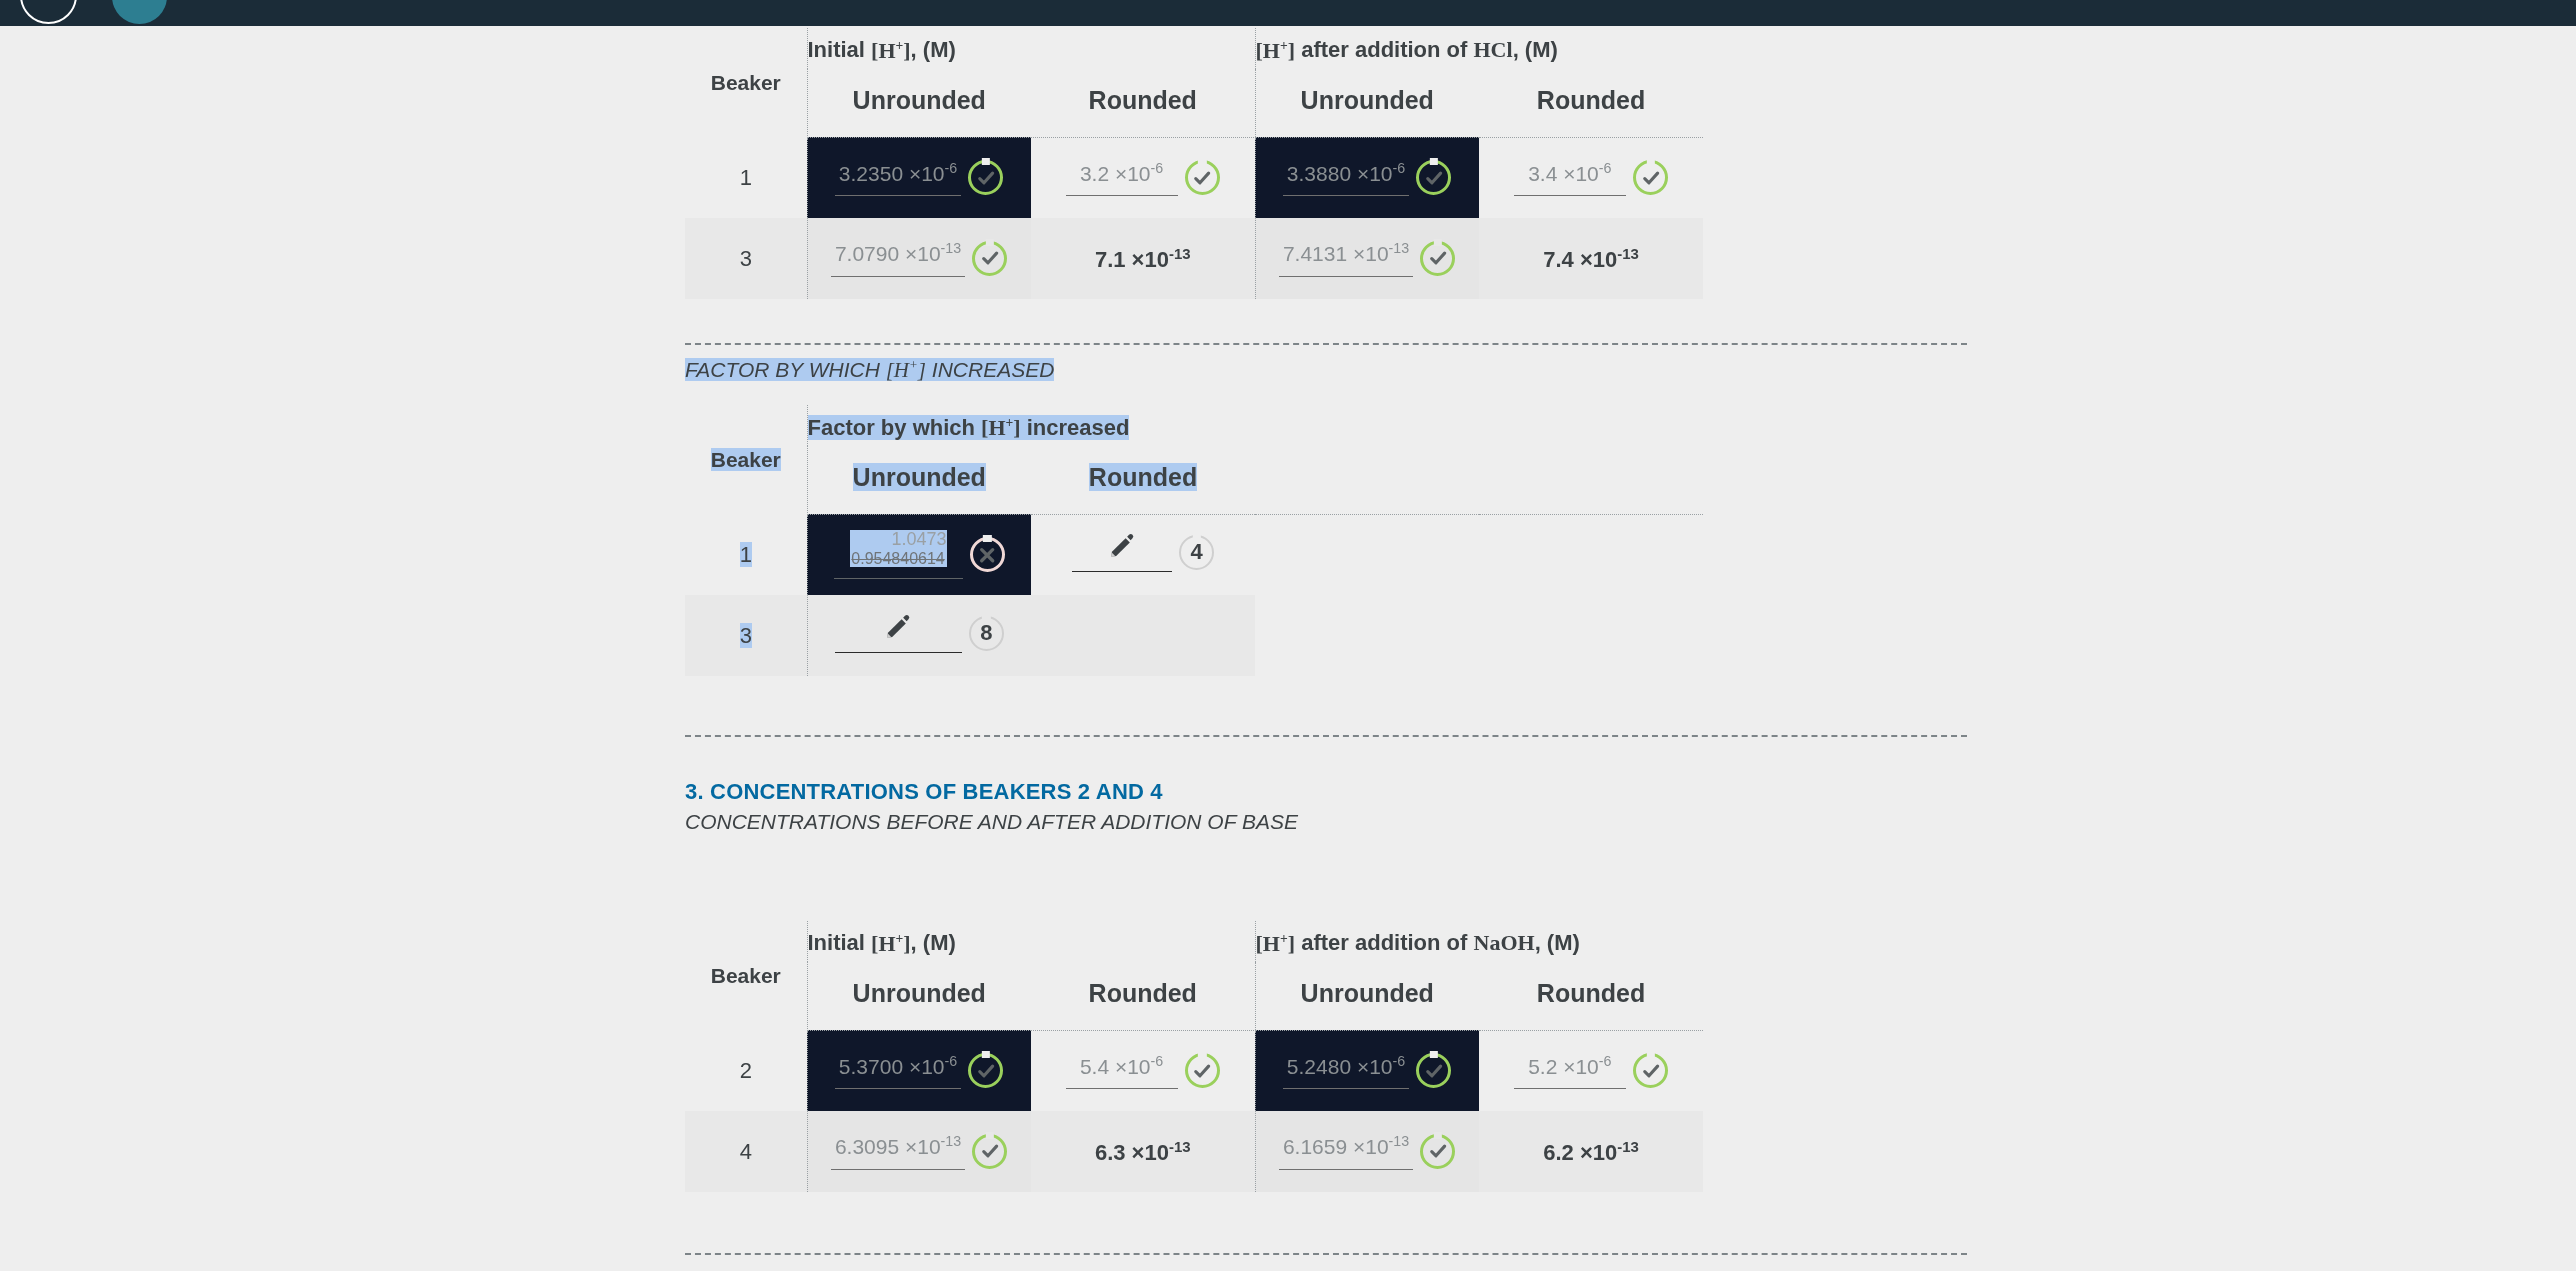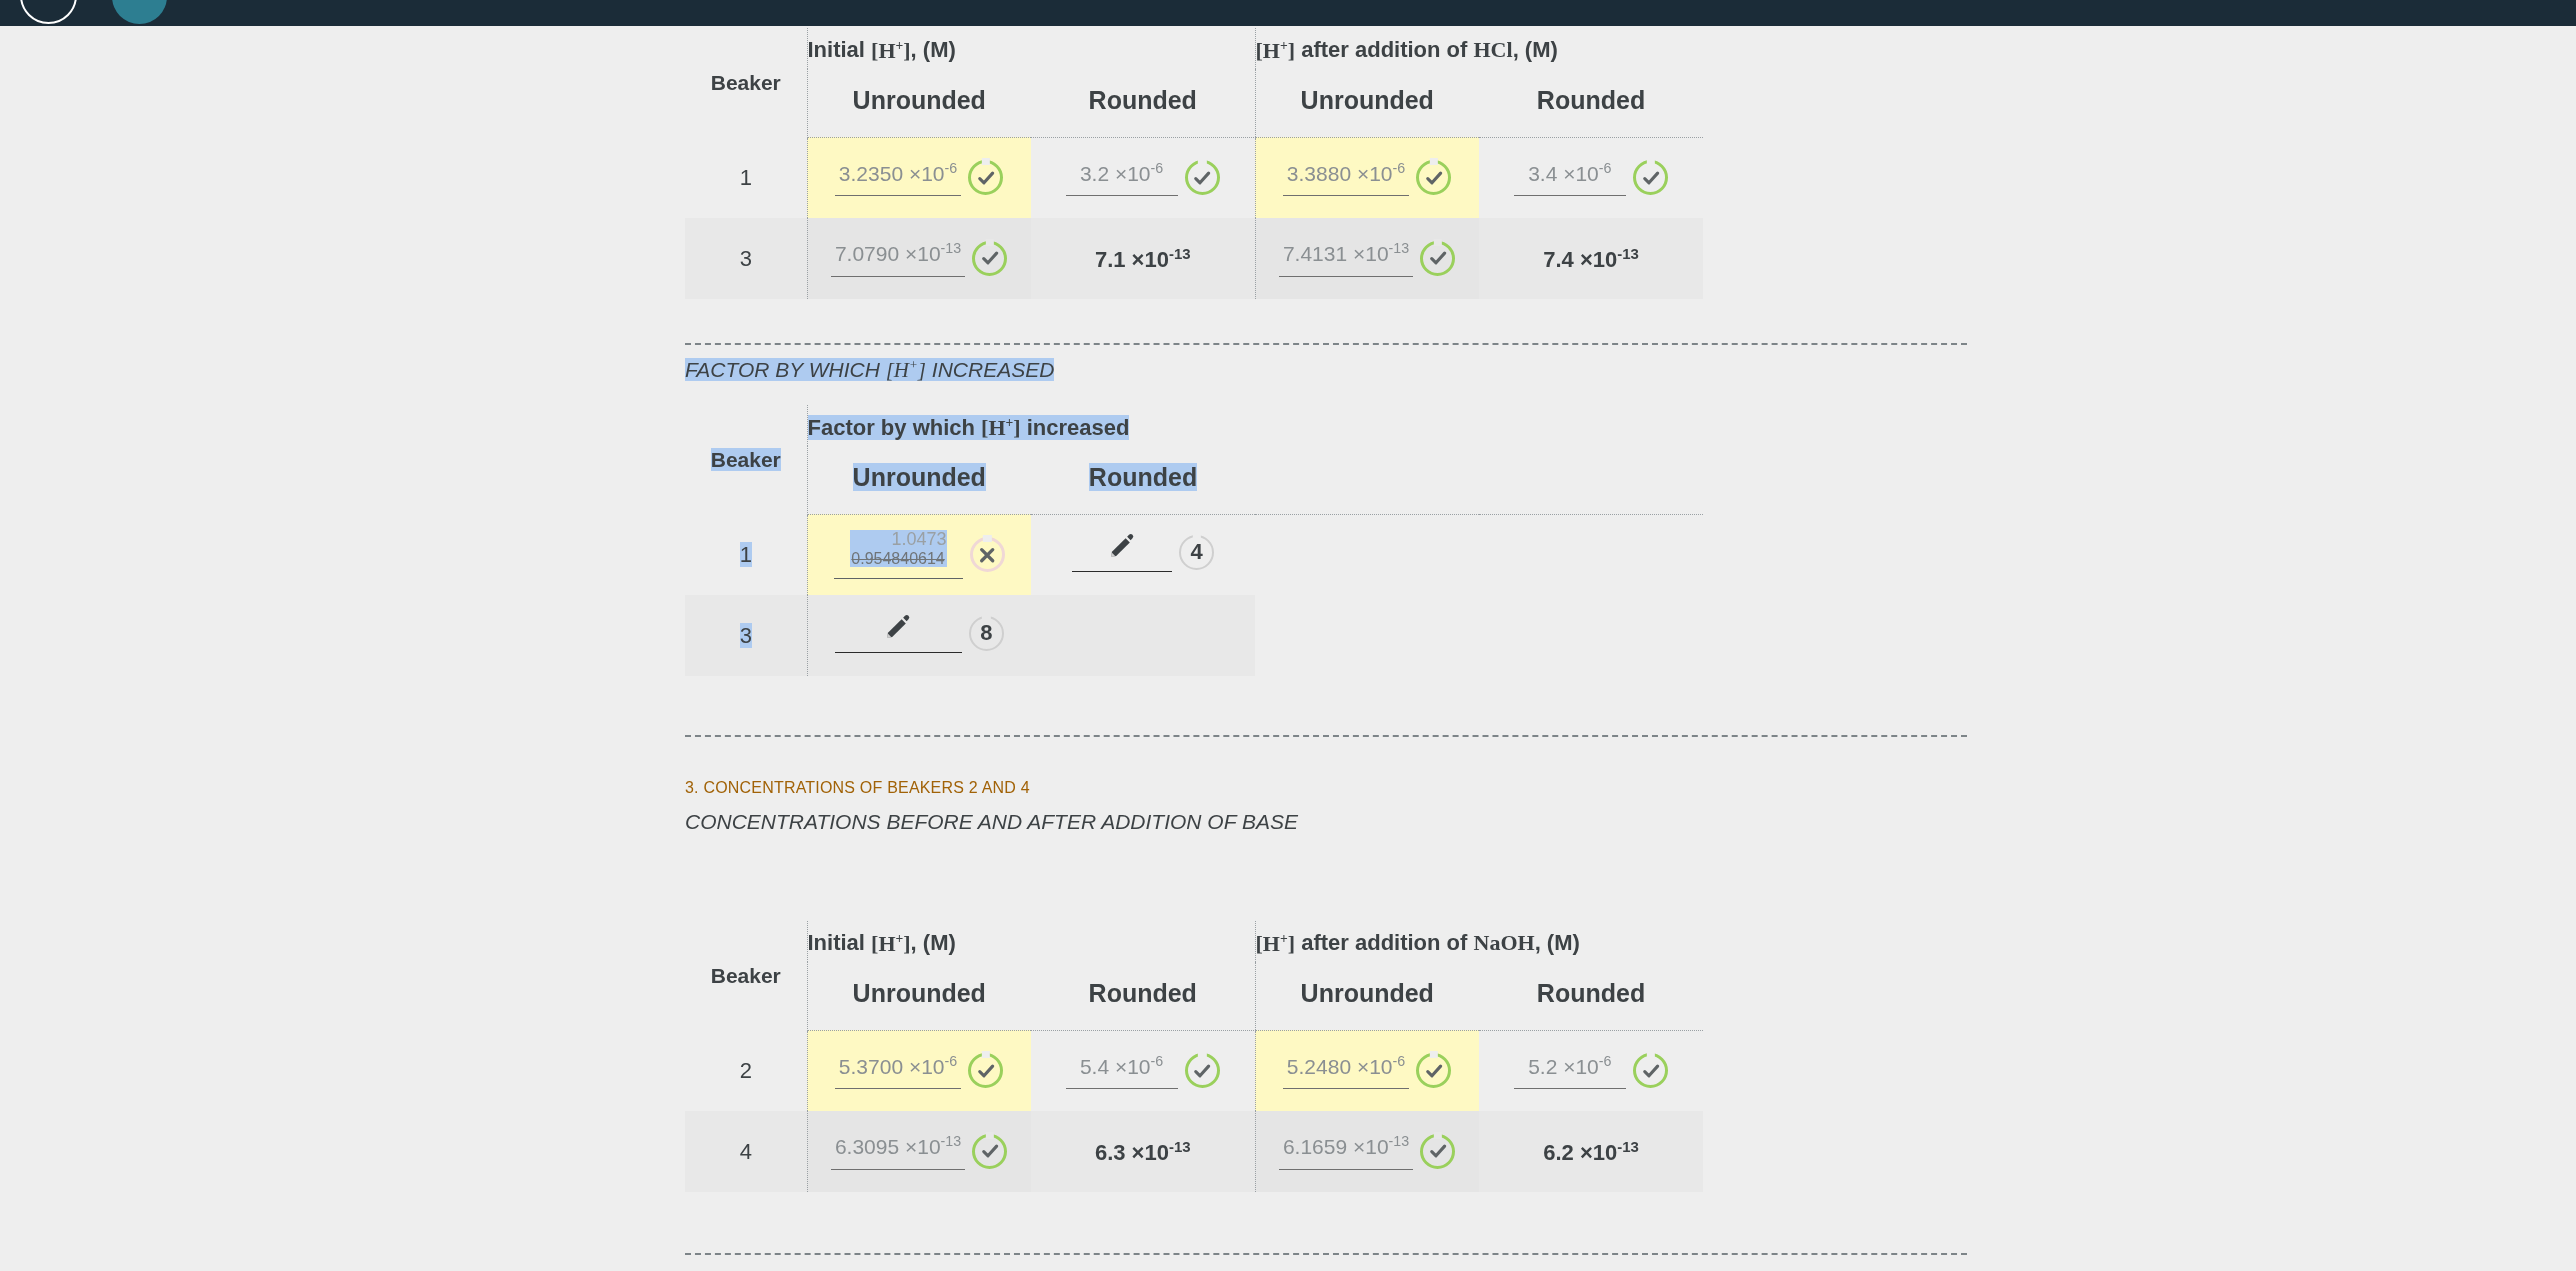--- a/index.html
+++ b/index.html
@@ -49,21 +49,21 @@
     vertical-align: middle;
   }
   .dotv { border-right: 1.8px dotted #9aa0a4; }
   .doth-row > td, .doth-row > th { border-bottom: 1.8px dotted #9aa0a4; }
 
   .dat-row td {
     height: 81px; vertical-align: middle; text-align: center;
     font-size: 21px; color: #3d4245;
   }
   .dat-row.alt td.shaded-a { background: #e8e8e8; }
-  .dat-row .cell-in  { background: #fef9c3; }
+  .dat-row .cell-in  { background: #0f172a; }
   .dat-row.alt .cell-in { background: #e5e5e5; }
 
   .beakernum { font-size: 22px; color: #3d4245; }
 
   
   .inputcell { display: inline-flex; align-items: center; justify-content: center; gap: 7.4px; }
   .underlined {
     display: inline-block; position: relative;
     min-width: 112px; padding: 0 3.7px 9.2px 3.7px;
     border-bottom: 1.8px solid #6f6f6f;
@@ -93,21 +93,21 @@
 
   
   .sep-dashed {
     position: absolute; left: 685px; width: 1282px; height: 0;
     border-top: 2.8px dashed #7d8488;
   }
 
   
   .h-sec {
     position: absolute; left: 685px;
-    font-size: 16px; color: #a16207; letter-spacing: 0.2px;
+    font-size: 22px; color: #0369a1; letter-spacing: 0.2px; font-weight: bold;
   }
   .h-sub {
     position: absolute; left: 685px;
     font-size: 21px; color: #3d4245; font-style: italic;
   }
   .p-body {
     position: absolute; left: 685px;
     font-size: 22px; color: #3d4245;
   }
   .mathy { font-family: "Liberation Serif", serif; }

